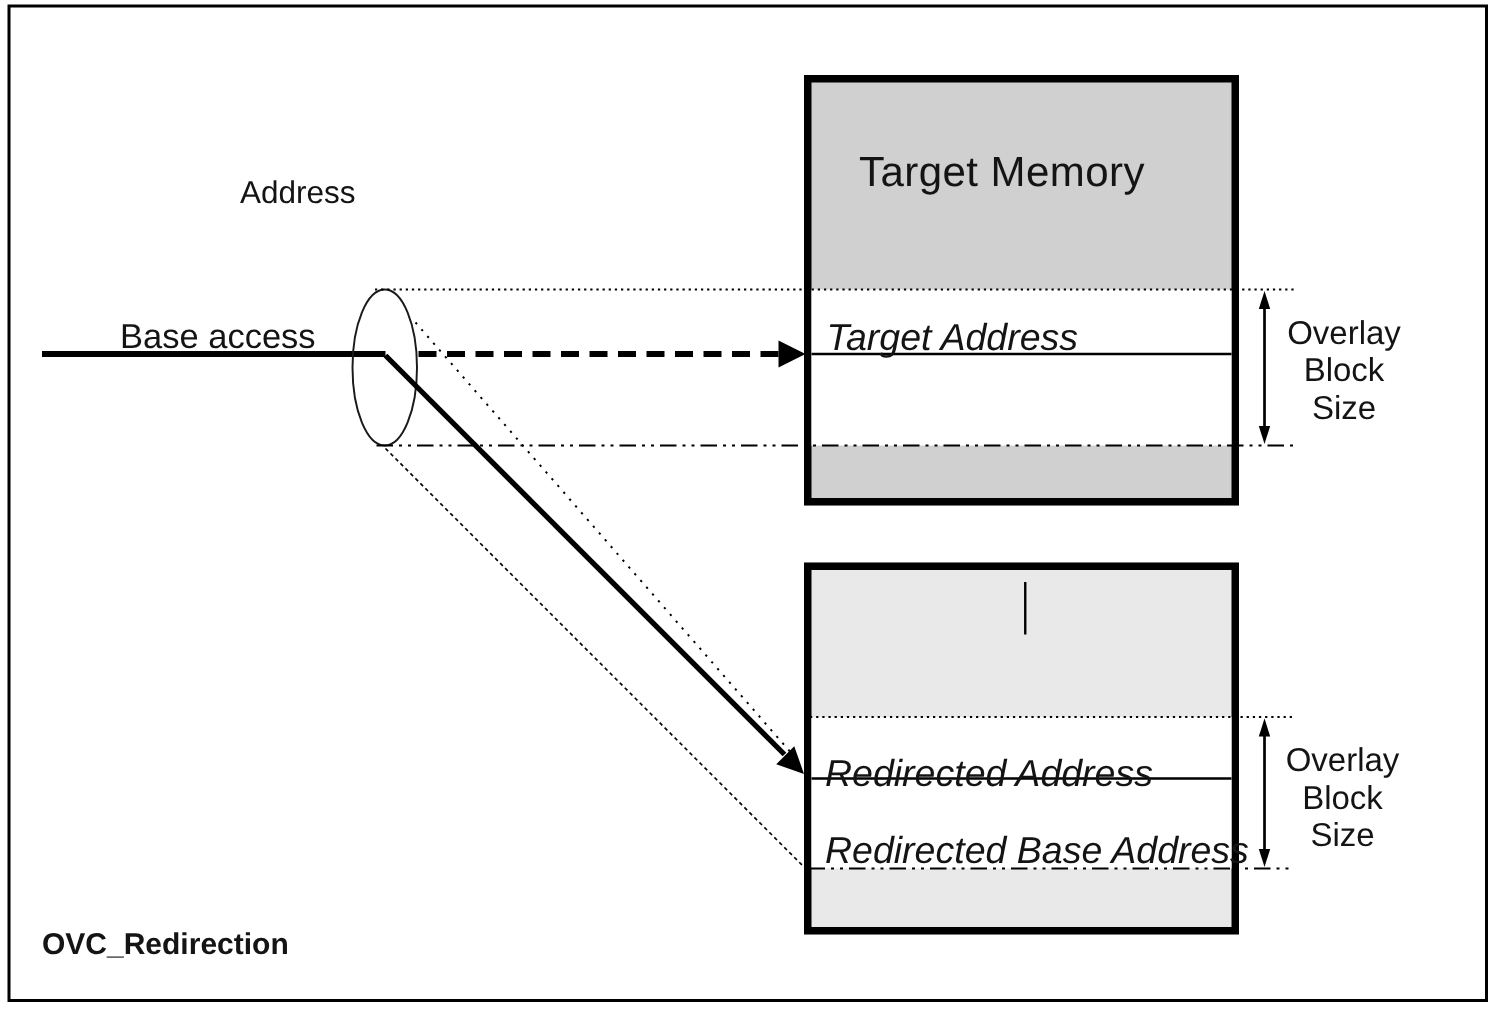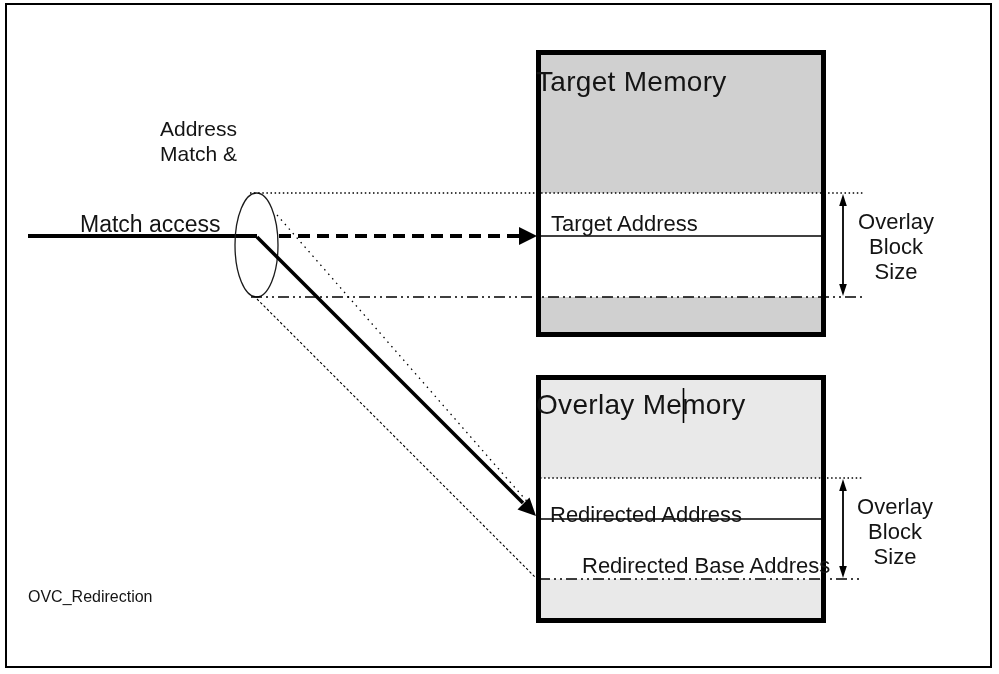--- a/index.html
+++ b/index.html
@@ -8,34 +8,34 @@
     font-family:"Liberation Sans",sans-serif;color:#141414;overflow:hidden;
   }
   .abs{position:absolute;}
   .frame{left:5px;top:3px;width:987px;height:665px;border:2px solid #000;box-sizing:border-box;}
   .membox{box-sizing:border-box;border:5px solid #000;}
   .target-box{left:536px;top:50px;width:290px;height:287px;background:#d0d0d0;}
   .overlay-box{left:536px;top:375px;width:290px;height:248px;background:#e9e9e9;}
   .band{background:#ffffff;}
   .target-band{left:541px;top:193px;width:280px;height:104px;}
   .overlay-band{left:541px;top:478px;width:280px;height:101px;}
-  .box-title{width:264px;font-size:28px;line-height:31px;letter-spacing:.3px;}
+  .box-title{width:264px;text-align:center;font-size:28px;line-height:31px;letter-spacing:.3px;margin-top:33px;}
   .target-title{left:536px;top:66px;}
   .overlay-title{left:536px;top:389px;}
-  .region-label{font-size:22px;white-space:nowrap;}
+  .region-label{font-size:25px;white-space:nowrap;font-style:italic;}
   .lbl-target-address{left:551px;top:211px;}
   .lbl-target-base{left:550px;top:271px;}
   .lbl-redir-address{left:550px;top:491px;margin-top:11px;}
-  .lbl-redir-base{left:582px;top:553px;}
+  .lbl-redir-base{left:550px;top:553px;}
   .match-label{left:160px;top:117px;width:200px;font-size:21px;line-height:24.5px;}
   .data-access-label{left:80px;top:211px;font-size:23px;white-space:nowrap;}
   .blocksize{width:106px;text-align:center;font-size:22px;line-height:25px;}
   .blocksize-top{left:843px;top:209px;}
   .blocksize-bottom{left:842px;top:494px;}
-  .caption{left:28px;top:588px;font-size:16px;white-space:nowrap;}
+  .caption{left:28px;top:619px;font-size:20px;white-space:nowrap;font-weight:bold;}
   svg.lines{left:0;top:0;pointer-events:none;}
 </style>
 </head>
 <body>
 
 <div class="stage">
 
   <div class="abs frame"></div>
 
   <div class="abs membox target-box"></div>
@@ -74,32 +74,30 @@
     <polygon points="843,479 839.2,491 846.8,491" fill="#000"></polygon>
     <polygon points="843,578 839.2,566 846.8,566" fill="#000"></polygon>
 
     <line x1="683.5" y1="388" x2="683.5" y2="423" stroke="#000" stroke-width="1.6"></line>
   </svg>
 
   <div class="abs box-title target-title">
     <div>Target Memory</div>
   </div>
   <div class="abs box-title overlay-title">
-    <div>Overlay Memory</div>
   </div>
 
   <div class="abs region-label lbl-target-address">Target Address</div>
   <div class="abs region-label lbl-redir-address">Redirected Address</div>
   <div class="abs region-label lbl-redir-base">Redirected Base Address</div>
 
   <div class="abs match-label">
     <div>Address</div>
-    <div>Match &amp;</div>
   </div>
-  <div class="abs data-access-label">Match access</div>
+  <div class="abs data-access-label">Base access</div>
 
   <div class="abs blocksize blocksize-top">
     <div>Overlay</div>
     <div>Block</div>
     <div>Size</div>
   </div>
   <div class="abs blocksize blocksize-bottom">
     <div>Overlay</div>
     <div>Block</div>
     <div>Size</div>

